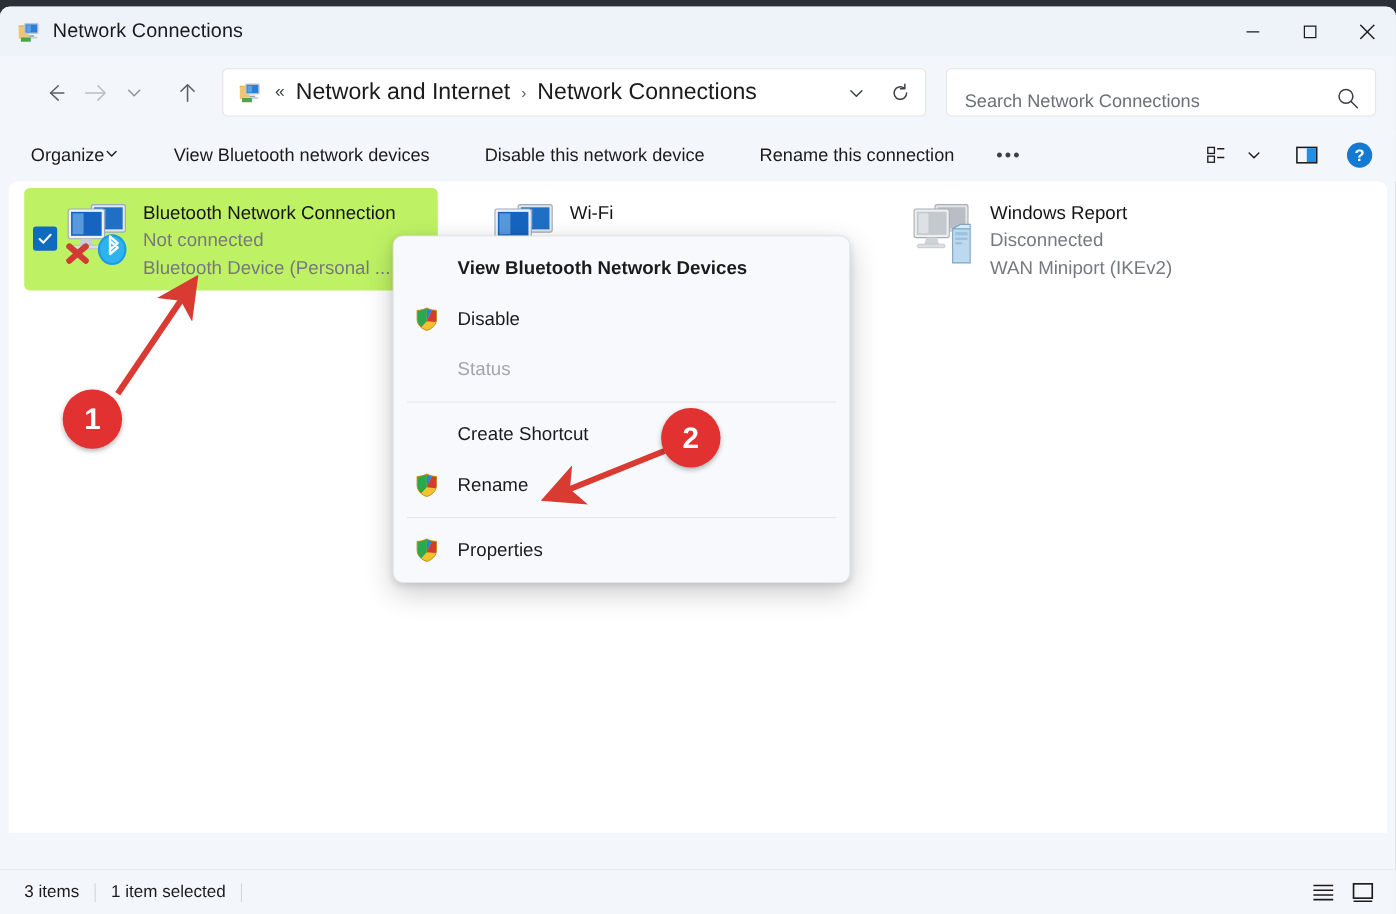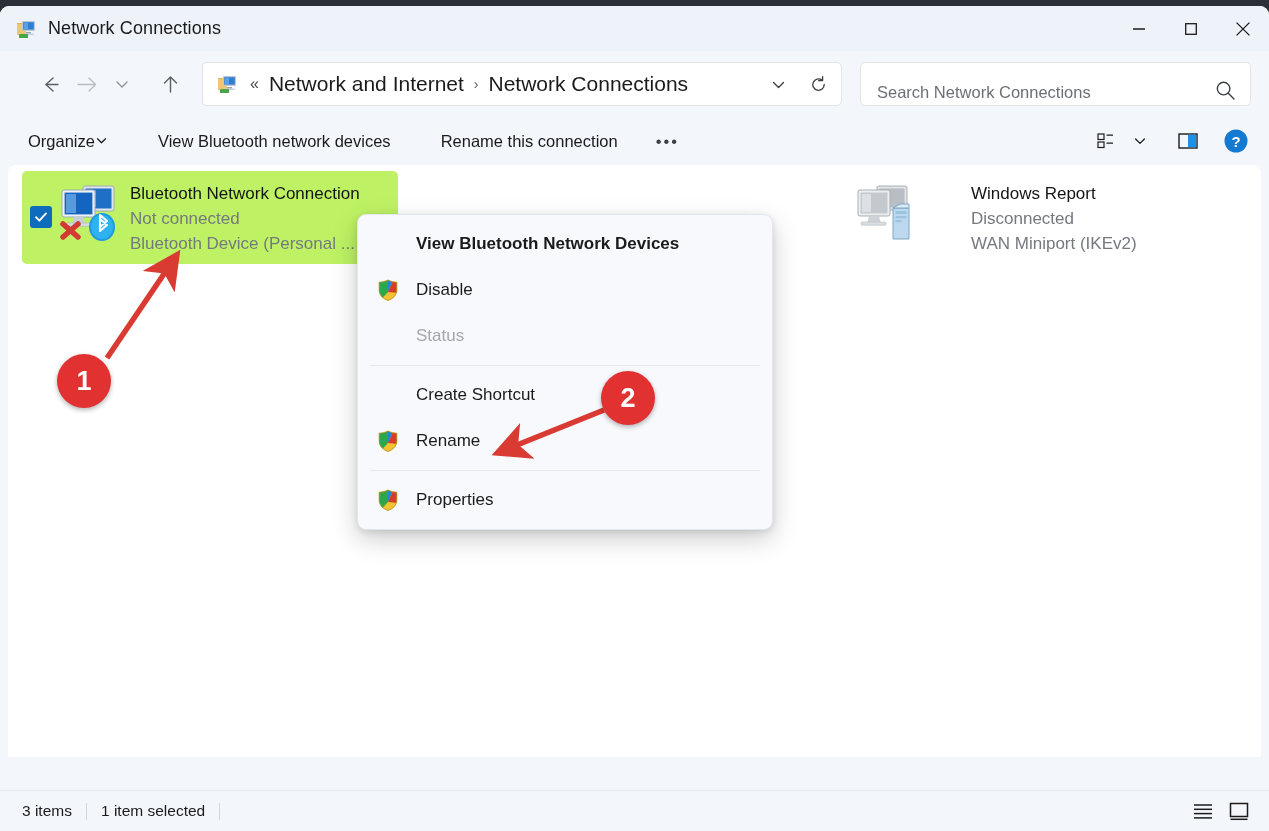--- a/index.html
+++ b/index.html
@@ -287,20 +287,21 @@
   <div id="commandbar">
     <div class="cmd-btn">
       <span>Organize</span>
       <span>
         <svg width="13" height="13" viewBox="0 0 13 13">
             <path d="M2.5 4.8 L6.5 8.8 L10.5 4.8" fill="none" stroke="#1b1b1b" stroke-width="1.25" stroke-linecap="round" stroke-linejoin="round"></path>
           </svg>
       </span>
     </div>
     <div class="cmd-btn" style="margin-left:22px">View Bluetooth network devices</div>
+    <div class="cmd-btn" style="margin-left:22px">Disable this network device</div>
     <div class="cmd-btn" style="margin-left:22px">Rename this connection</div>
     <div class="cmd-btn" style="margin-left:10px;letter-spacing:2px;color:#3c4046">•••</div>
     <div class="cmd-spacer"></div>
     <div class="cmd-icon-btn">
       <svg width="20" height="20" viewBox="0 0 20 20">
         <rect x="2" y="3" width="6" height="5.5" fill="none" stroke="#1b1b1b" stroke-width="1.2"></rect>
         <rect x="2" y="11" width="6" height="5.5" fill="none" stroke="#1b1b1b" stroke-width="1.2"></rect>
         <line x1="10.5" y1="4.2" x2="17" y2="4.2" stroke="#1b1b1b" stroke-width="1.2"></line>
         <line x1="10.5" y1="12.2" x2="17" y2="12.2" stroke="#1b1b1b" stroke-width="1.2"></line>
       </svg>
@@ -355,22 +356,41 @@
           <path d="M44 38 L51 44 L44 50 L44 34 L51 40 L44 46" fill="none" stroke="#ffffff" stroke-width="2.1" stroke-linejoin="round" stroke-linecap="round"></path>
         </svg>
       </span>
       <span class="conn-text">
         <div class="conn-name">Bluetooth Network Connection</div>
         <div class="conn-status">Not connected</div>
         <div class="conn-device">Bluetooth Device (Personal ...</div>
       </span>
     </div>
 
-
-    <div class="conn-item" style="left:837px; top:6px; width:330px;gap:44px;">
+    <div class="conn-item" style="left:428px; top:6px; width:330px;">
+      <span class="conn-icon">
+        <svg width="66" height="62" viewBox="0 0 66 62">
+          <rect x="27" y="5" width="31" height="25" rx="2" fill="#dfe6ee" stroke="#9eaab8" stroke-width="1"></rect>
+          <rect x="29.5" y="7.5" width="26" height="20" fill="#1f6fc4"></rect>
+          <rect x="31" y="9" width="9" height="17" fill="#8fc6f2" opacity=".55"></rect>
+          <rect x="6" y="9" width="33" height="27" rx="2" fill="#eef2f7" stroke="#9eaab8" stroke-width="1"></rect>
+          <rect x="8.6" y="11.6" width="27.8" height="21.8" fill="#1565c0"></rect>
+          <rect x="10" y="13" width="10" height="19" fill="#8fc6f2" opacity=".55"></rect>
+          <path d="M18 36 L27 36 L28.5 42 L16.5 42 Z" fill="#c5ced9"></path>
+          <rect x="10" y="42" width="25" height="3.2" rx="1.4" fill="#d6dde5" stroke="#aab4c0" stroke-width=".6"></rect>
+        </svg>
+      </span>
+      <span class="conn-text">
+        <div class="conn-name">Wi-Fi</div>
+        <div class="conn-status"></div>
+        <div class="conn-device"></div>
+      </span>
+    </div>
+
+    <div class="conn-item" style="left:810px; top:6px; width:330px;">
       <span class="conn-icon">
         <svg width="66" height="62" viewBox="0 0 66 62">
           <rect x="24" y="5" width="30" height="24" rx="2" fill="#e3e6e9" stroke="#a9aeb3" stroke-width="1"></rect>
           <rect x="26.4" y="7.4" width="25.2" height="19.2" fill="#b9bec4"></rect>
           <rect x="28" y="9" width="8" height="16" fill="#dfe3e7" opacity=".7"></rect>
           <rect x="5" y="9" width="32" height="26" rx="2" fill="#eceef0" stroke="#a9aeb3" stroke-width="1"></rect>
           <rect x="7.5" y="11.5" width="27" height="21" fill="#c4c9ce"></rect>
           <rect x="9" y="13" width="9" height="18" fill="#e5e8ec" opacity=".75"></rect>
           <path d="M16 35 L26 35 L27.5 41 L14.5 41 Z" fill="#ced3d8"></path>
           <rect x="8" y="41" width="25" height="3.2" rx="1.4" fill="#dadee2" stroke="#b3b8bd" stroke-width=".6"></rect>

